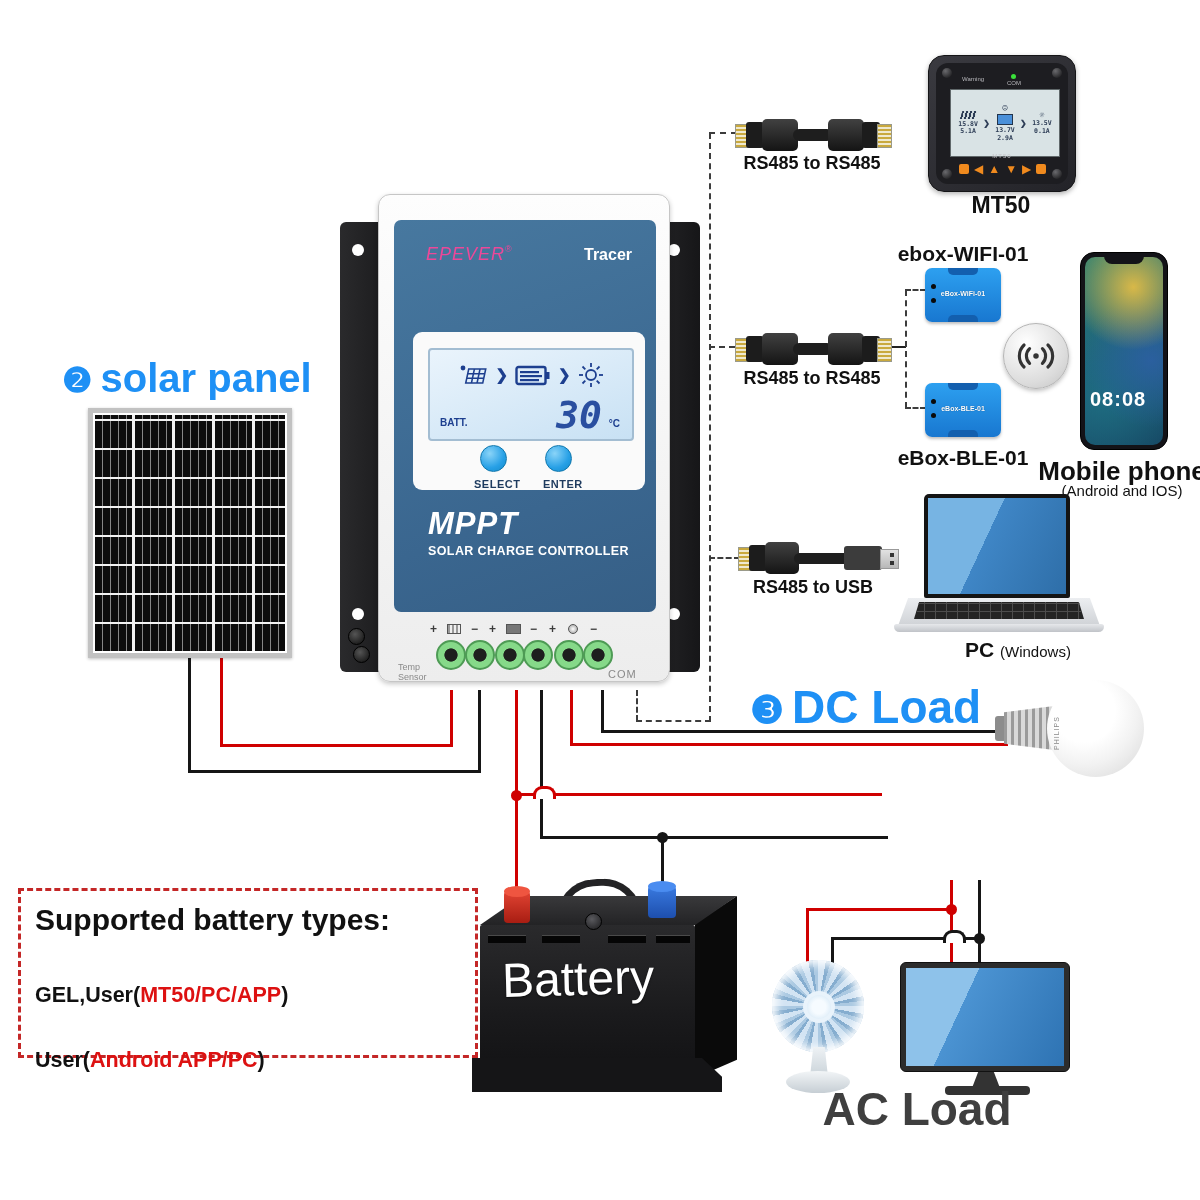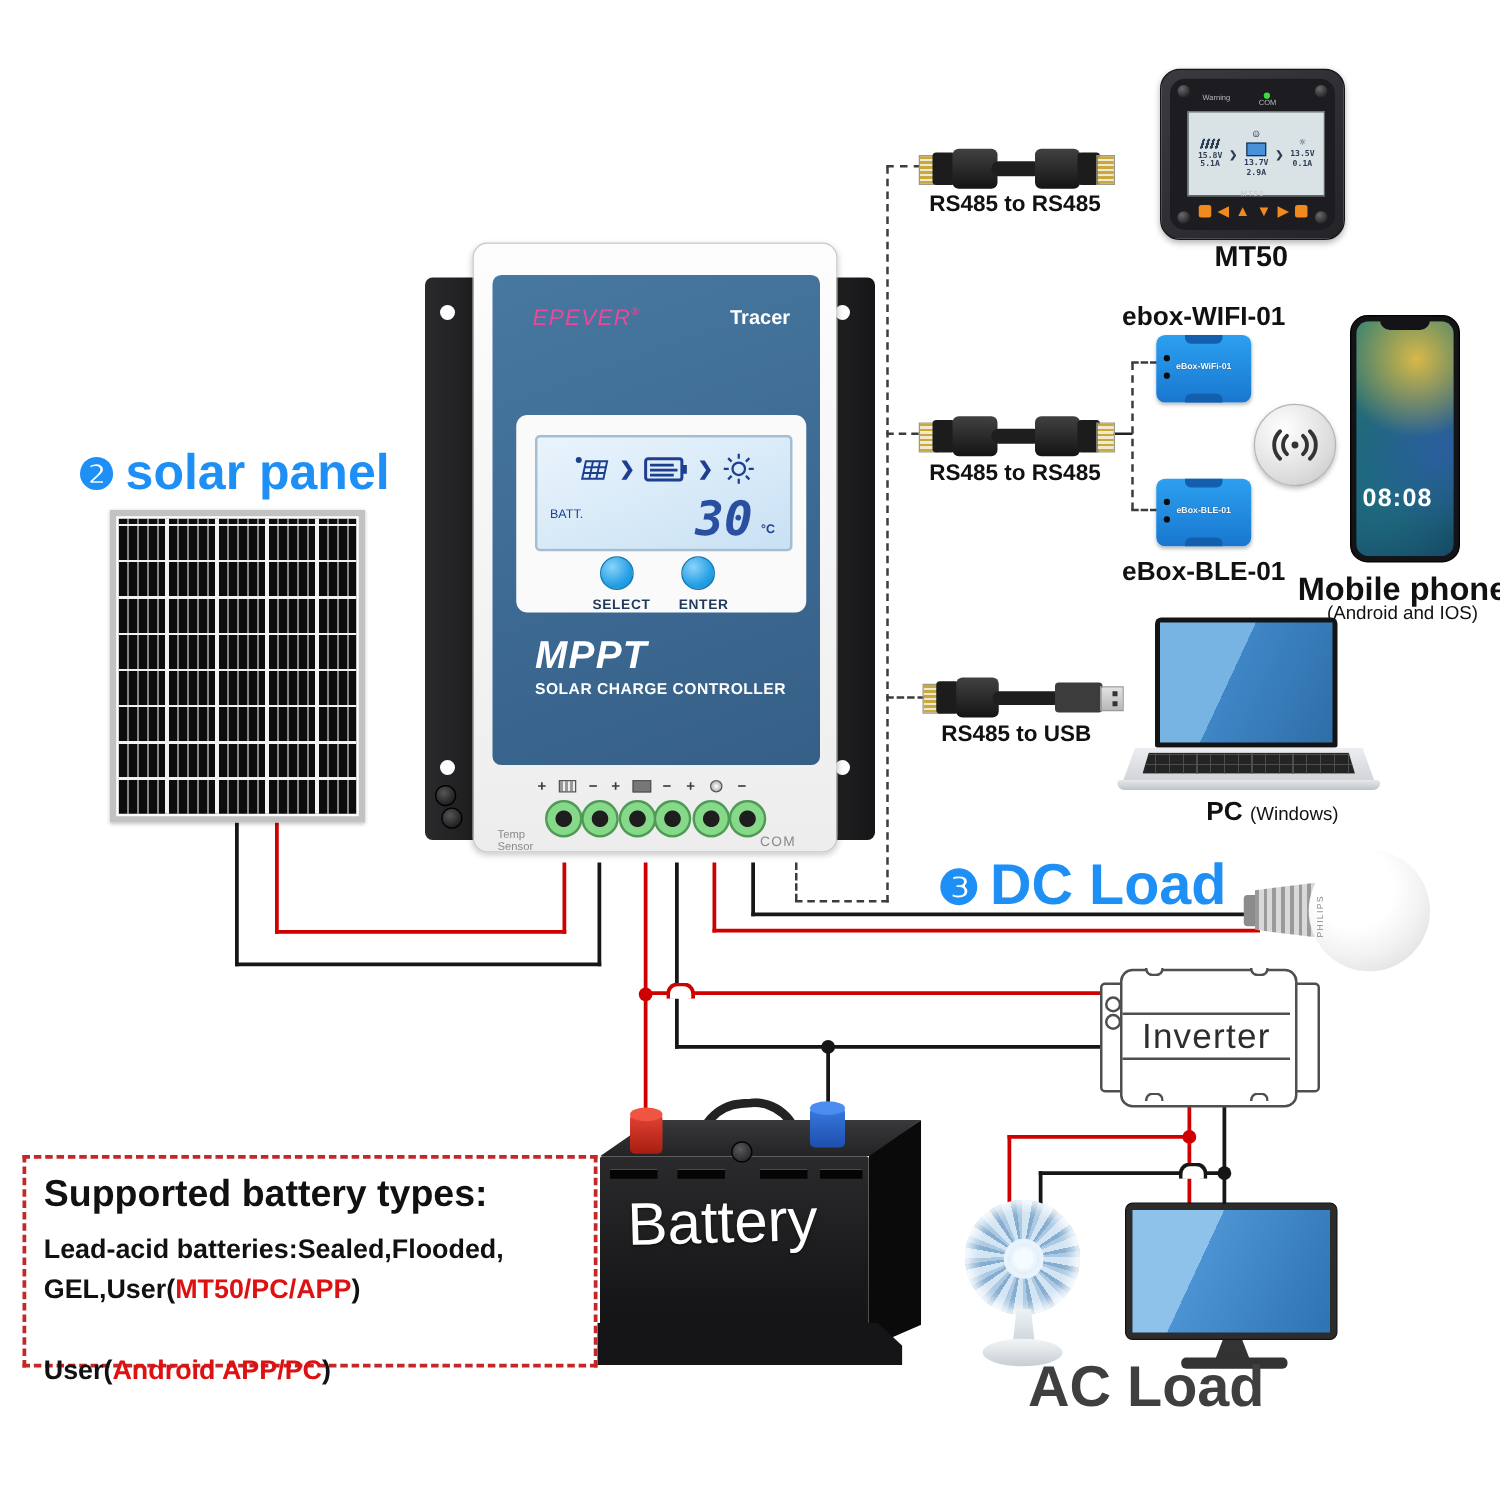--- a/index.html
+++ b/index.html
@@ -26,21 +26,21 @@
   .jack{position:absolute;width:15px;height:15px;border-radius:50%;background:radial-gradient(circle at 40% 35%,#555,#0c0c0c);border:1px solid #000}
   .ctrl-body{position:absolute;background:linear-gradient(180deg,#fdfdfd,#ededed);border:1px solid #c6c6c6;border-radius:12px;box-shadow:0 2px 5px rgba(0,0,0,.22)}
   .ctrl-panel{position:absolute;background:linear-gradient(160deg,#47789f,#3a668f 70%,#365f86);border-radius:7px}
   .brand{position:absolute;color:#ec4899;font-weight:normal;font-style:italic;font-size:18px;letter-spacing:1px}
   .brand .reg{font-size:9px;vertical-align:8px;font-style:normal}
   .series{position:absolute;color:#fff;font-weight:bold;font-size:16px}
   .ctrl-inner{position:absolute;background:#fafafa;border-radius:9px}
   .lcd{position:absolute;background:linear-gradient(160deg,#eaf4fc,#c8e1f4);border:2px solid #a3bdd2;border-radius:4px}
   .lcd-icons{position:absolute;left:0;top:12px;width:100%;display:flex;justify-content:center;align-items:center;gap:7px;color:#1d3f8f}
   .lcd-arrow{font-weight:bold;font-size:15px}
-  .lcd-batt-label{position:absolute;left:10px;bottom:22px;color:#1d3f8f;font-weight:normal;font-size:10px}
+  .lcd-batt-label{position:absolute;left:10px;bottom:11px;color:#1d3f8f;font-weight:bold;font-size:10px}
   .lcd-temp{position:absolute;right:30px;bottom:2px;color:#2a4fa0;font-family:"DejaVu Sans Mono",monospace;font-style:italic;font-weight:bold;font-size:38px}
   .lcd-unit{position:absolute;right:12px;bottom:10px;color:#1d3f8f;font-size:10px;font-weight:bold}
   .btn{position:absolute;width:25px;height:25px;border-radius:50%;border:1px solid #0f77ad;
        background:radial-gradient(circle at 35% 30%,#8ad4f8,#27a0e6 60%,#148ac9)}
   .btnlabel{position:absolute;color:#1d3a5e;font-weight:bold;font-size:11px;letter-spacing:.5px}
   .mppt{position:absolute;color:#fff;font-weight:bold;font-style:italic;font-size:31px;letter-spacing:1px}
   .mpptsub{position:absolute;color:#fff;font-weight:bold;font-size:12.5px;letter-spacing:.4px}
   .termrow{position:absolute;display:flex;align-items:center;justify-content:space-between;width:48px;color:#3c3c3c;font-weight:bold;font-size:12px}
   .ti{display:inline-block;border:1px solid #555}
   .ti-panel{width:12px;height:8px;background:repeating-linear-gradient(90deg,#999 0 2px,#eee 2px 4px)}
@@ -397,33 +397,20 @@
   <div class="bluelabel" style="left:750px;top:680px;font-size:46px">
     <span class="badge" style="font-size:38px">❸</span><span>DC Load</span>
   </div>
   <div class="abs" style="left:995px;top:675px;width:155px;height:105px">
     <div class="bulb-tip" style="left:0;top:41px;width:13px;height:25px"></div>
     <div class="bulb-base" style="left:9px;top:31px;width:50px;height:44px"></div>
     <div class="bulb-globe" style="left:52px;top:5px;width:97px;height:97px"></div>
     <div class="bulb-brand" style="left:58px;top:33px;height:42px;transform:rotate(180deg)">PHILIPS</div>
   </div>
 
-  <div class="abs" style="left:876px;top:770px;width:194px;height:120px">
-    <div class="inv-box" style="left:4px;top:16px;width:172px;height:84px;border-radius:4px"></div>
-    <div class="inv-box" style="left:20px;top:5px;width:138px;height:107px;border-radius:10px"></div>
-    <div class="inv-notch" style="left:40px;top:4px;border-top:none;border-radius:0 0 6px 6px"></div>
-    <div class="inv-notch" style="left:124px;top:4px;border-top:none;border-radius:0 0 6px 6px"></div>
-    <div class="inv-notch" style="left:40px;top:104px;border-bottom:none;border-radius:6px 6px 0 0"></div>
-    <div class="inv-notch" style="left:124px;top:104px;border-bottom:none;border-radius:6px 6px 0 0"></div>
-    <div class="inv-circle" style="left:8px;top:27px"></div>
-    <div class="inv-circle" style="left:8px;top:41px"></div>
-    <div class="inv-line" style="left:22px;top:40px;width:134px"></div>
-    <div class="inv-line" style="left:22px;top:76px;width:134px"></div>
-    <div class="invlabel" style="left:89px;top:43px;transform:translateX(-50%)">Inverter</div>
-  </div>
 
   <div class="abs" style="left:460px;top:863px;width:300px;height:237px">
     <div class="batt-part" style="left:95px;top:16px;width:72px;height:32px;border:7px solid #232325;border-bottom:none;border-radius:40px 40px 0 0;transform:rotate(-4deg)"></div>
     <div class="batt-part" style="left:235px;top:33px;width:42px;height:182px;background:#0a0a0a;clip-path:polygon(0 15%,100% 0,100% 90%,0 100%)"></div>
     <div class="batt-part" style="left:20px;top:33px;width:257px;height:29px;background:linear-gradient(#39393b,#232325);clip-path:polygon(16.3% 0,100% 0,83.7% 100%,0 100%)"></div>
     <div class="batt-part" style="left:20px;top:62px;width:215px;height:151px;background:linear-gradient(180deg,#2a2a2c,#1a1a1c 60%,#121214);border-radius:2px"></div>
     <div class="batt-part" style="left:28px;top:72px;width:38px;height:7px;background:#050505;border-top:1px solid #4a4a4a"></div>
     <div class="batt-part" style="left:82px;top:72px;width:38px;height:7px;background:#050505;border-top:1px solid #4a4a4a"></div>
     <div class="batt-part" style="left:148px;top:72px;width:38px;height:7px;background:#050505;border-top:1px solid #4a4a4a"></div>
     <div class="batt-part" style="left:196px;top:72px;width:34px;height:7px;background:#050505;border-top:1px solid #4a4a4a"></div>
@@ -442,22 +429,22 @@
     <div style="position:absolute;left:40px;top:92px;width:18px;height:30px;background:linear-gradient(#eef2f5,#c9d2d8);clip-path:polygon(18% 0,82% 0,100% 100%,0 100%)"></div>
     <div style="position:absolute;left:16px;top:116px;width:64px;height:22px;border-radius:50%;background:linear-gradient(#f2f5f7,#c6ced4)"></div>
   </div>
   <div class="monitor" style="left:900px;top:962px;width:170px;height:110px;box-sizing:border-box">
     <div class="monitor-glass"></div>
   </div>
   <div style="position:absolute;left:972px;top:1072px;width:28px;height:16px;background:#333;clip-path:polygon(22% 0,78% 0,100% 100%,0 100%)"></div>
   <div style="position:absolute;left:945px;top:1086px;width:85px;height:9px;background:#333;border-radius:4px"></div>
   <div class="aclabel" style="left:917px;top:1082px;transform:translateX(-50%)">AC Load</div>
 
-  <div class="battbox" style="left:18px;top:924px;width:460px;height:170px">
+  <div class="battbox" style="left:18px;top:888px;width:460px;height:170px">
     <h2>Supported battery types:</h2>
-    <p><span>Lead-acid batteries:Sealed,Flooded,</span><br>
+    <p><br>
       <span>GEL,User(</span><span class="redtxt">MT50/PC/APP</span><span>)</span><br>
       <br>
       <span>User(</span><span class="redtxt">Android APP/PC</span><span>)</span>
     </p>
   </div>
 
 </div>
 
 </body></html>

